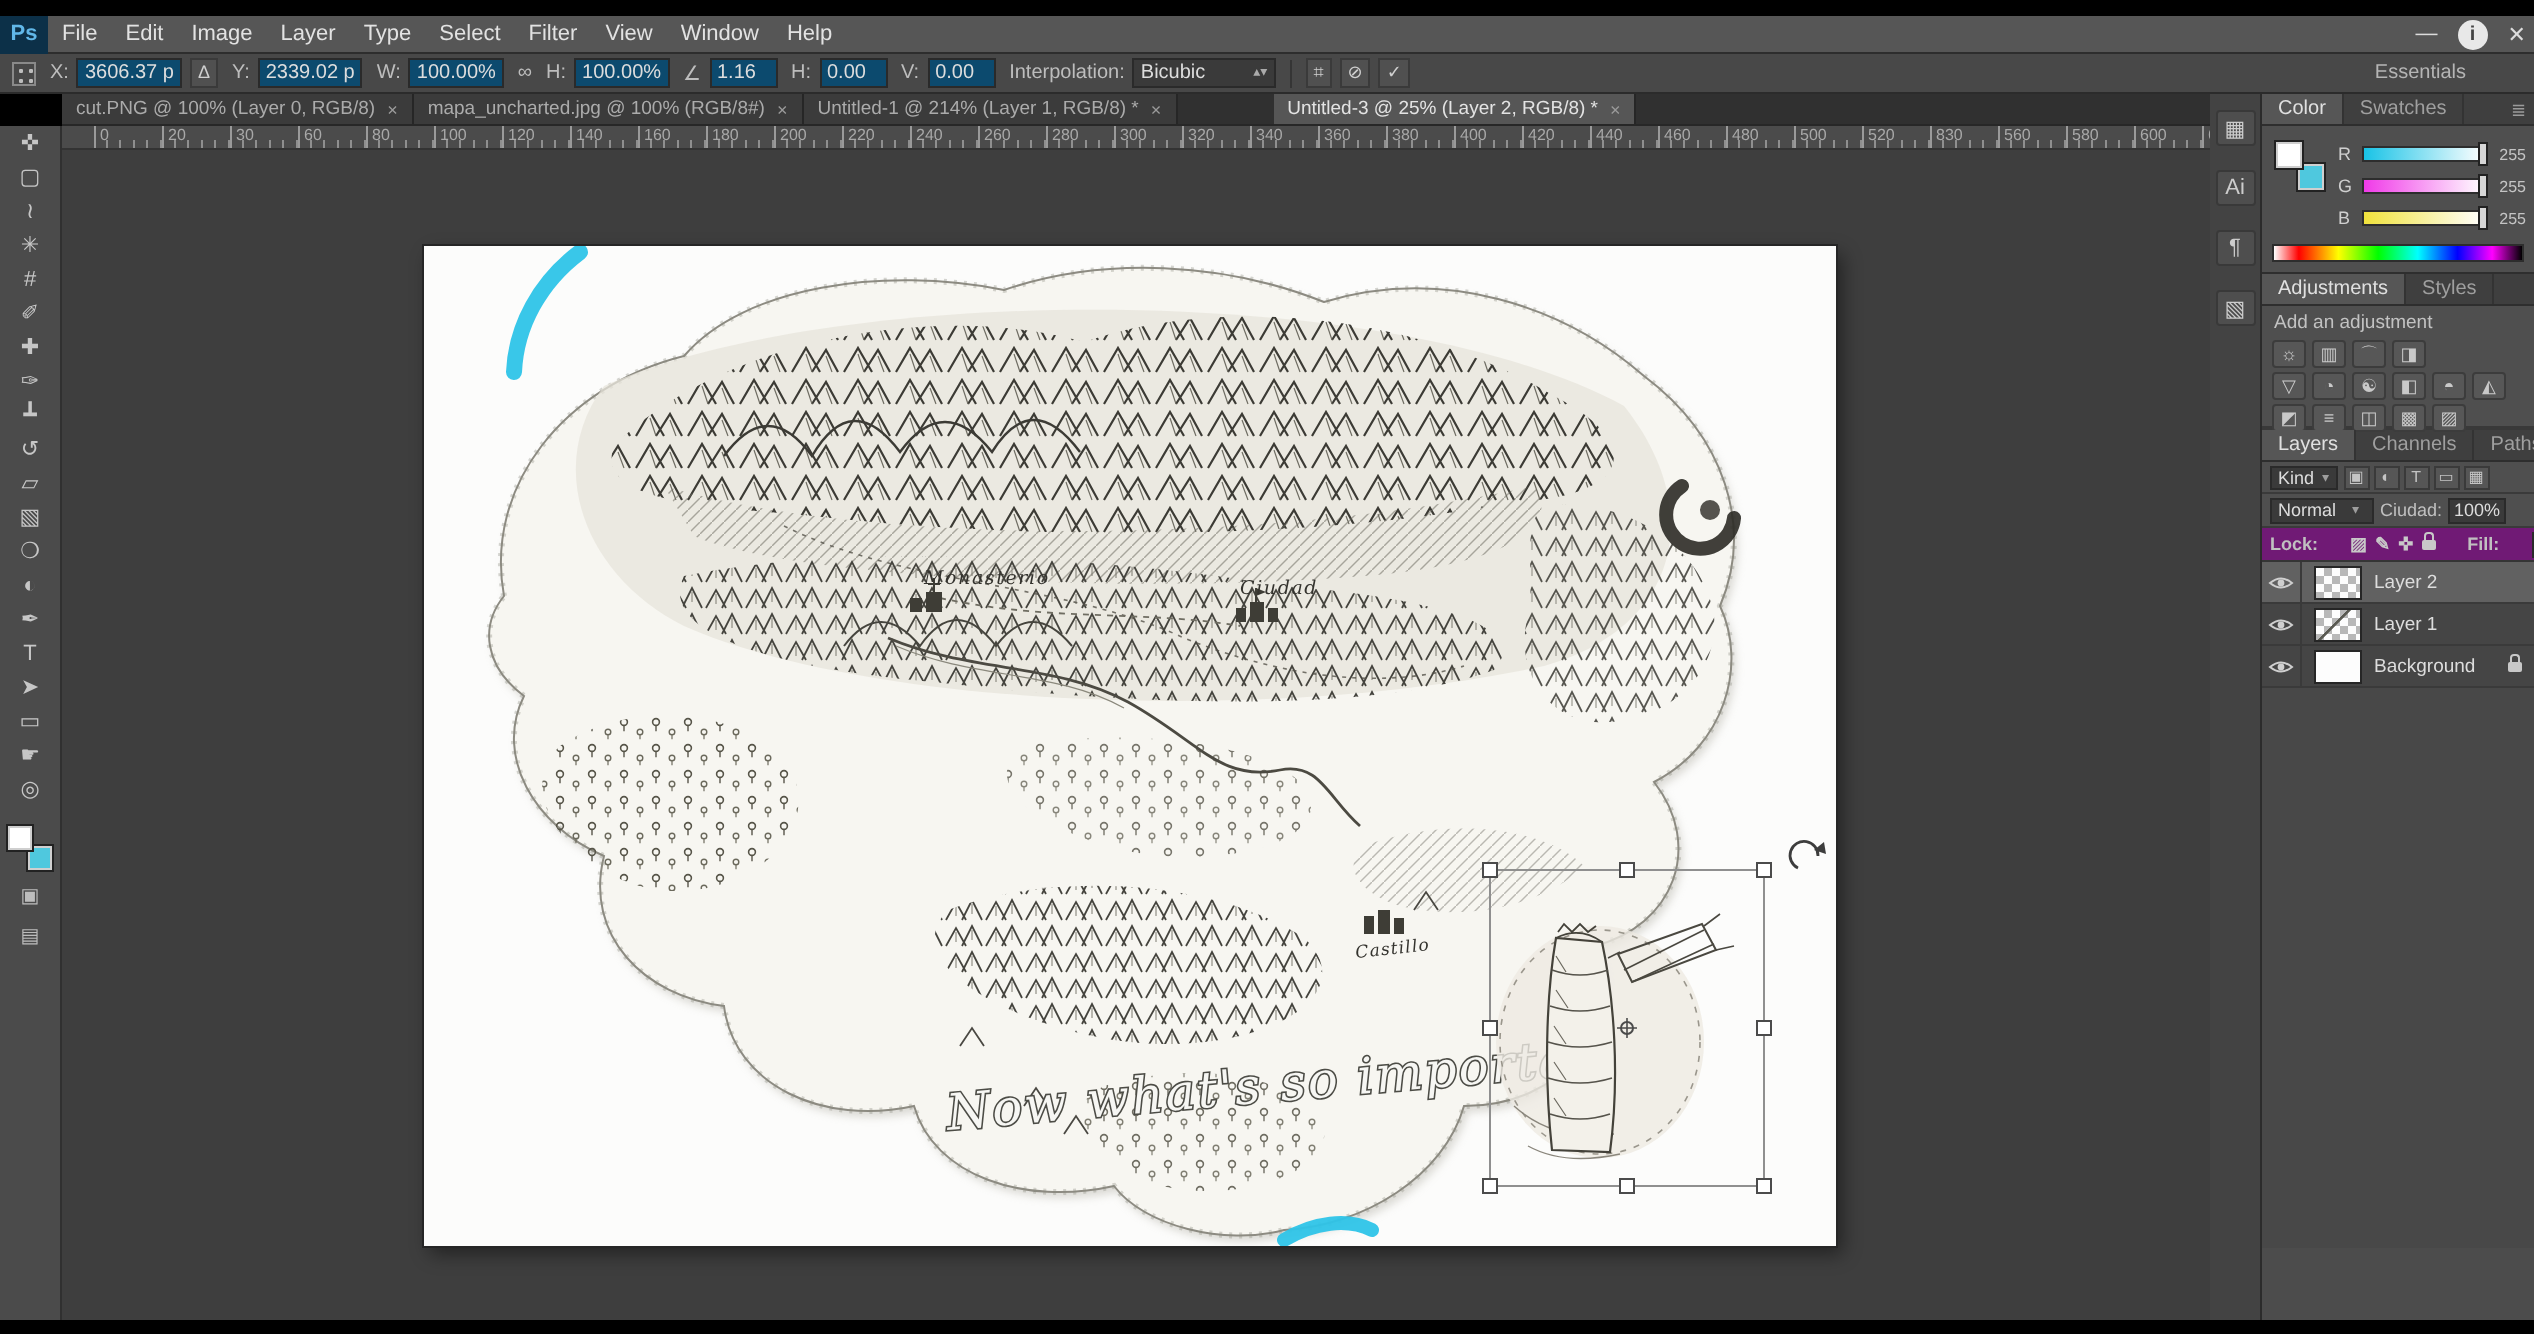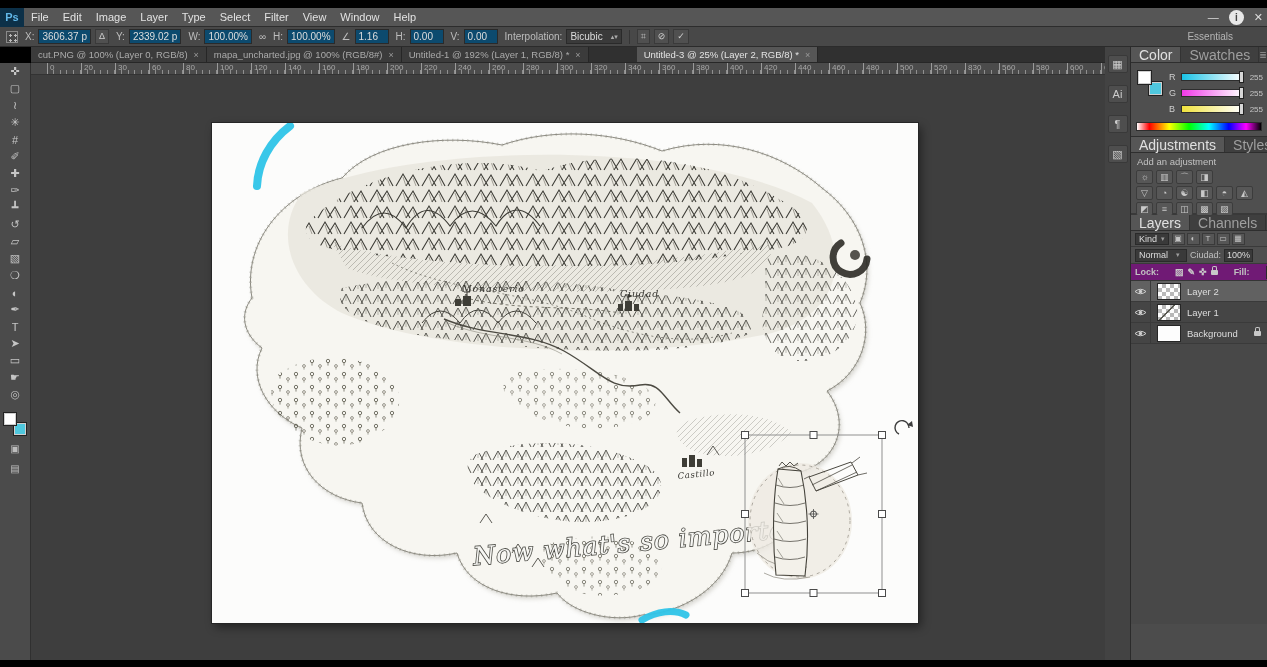--- a/index.html
+++ b/index.html
@@ -27,21 +27,21 @@
   .refpoint{width:12px;height:12px;border:1px solid #8a8a8a;background:
             radial-gradient(#bdbdbd 1px,transparent 1.2px);background-size:5px 5px;background-position:1px 1px;}
   .opt-label{color:#bdbdbd;margin-left:3px;}
   .field{background:#0c4a6e;border:1px solid #2a2a2a;color:#ddd;height:15px;line-height:13px;
          padding:0 3px;min-width:50px;}
   .field.small{min-width:34px;}
   .opt-btn{border:1px solid #3a3a3a;background:#505050;color:#d0d0d0;height:15px;line-height:13px;
            padding:0 3px;font-size:9px;}
   .opt-sep{width:1px;height:14px;background:#353535;margin:0 3px;}
   .interp-select{display:flex;align-items:center;background:#3a3a3a;border:1px solid #2a2a2a;
-                 height:15px;padding:0 3px;color:#ddd;gap:8px;}
+                 height:15px;padding:0 3px;color:#ddd;gap:24px;}
   .interp-arrows{font-size:7px;color:#aaa;line-height:7px;}
   .workspace{margin-left:auto;color:#b5b5b5;font-size:10px;padding-right:28px;}
 
   
   .tabbar{position:absolute;top:47px;left:31px;right:162px;height:16px;background:#303030;
           display:flex;align-items:stretch;border-bottom:1px solid #272727;}
   .doc-tab{display:flex;align-items:center;gap:6px;padding:0 7px;font-size:9.5px;color:#ababab;
            background:#3b3b3b;border-right:1px solid #262626;white-space:nowrap;}
   .doc-tab[data-state="active"]{background:#565656;color:#e3e3e3;margin-left:48px;}
   .tab-close{color:#9a9a9a;font-size:9px;}
@@ -77,21 +77,21 @@
   
   .dockstrip{position:absolute;top:47px;left:1105px;width:26px;bottom:7px;background:#434343;
              border-right:1px solid #2b2b2b;display:flex;flex-direction:column;align-items:center;
              padding-top:8px;gap:12px;}
   .dock-icon{width:20px;height:18px;color:#cccccc;font-size:11px;display:flex;align-items:center;
              justify-content:center;background:#4e4e4e;border:1px solid #393939;border-radius:2px;}
 
   
   .rightpanel{position:absolute;top:47px;left:1131px;width:136px;bottom:7px;background:#4c4c4c;}
   .panel-tabs{height:16px;background:#3f3f3f;display:flex;align-items:stretch;border-bottom:1px solid #2e2e2e;}
-  .panel-tab{padding:0 8px;font-size:14px;line-height:16px;color:#9f9f9f;border-right:1px solid #333;}
+  .panel-tab{padding:0 8px;font-size:10px;line-height:16px;color:#9f9f9f;border-right:1px solid #333;}
   .panel-tab[data-state="active"]{background:#565656;color:#e0e0e0;}
   .panel-menu{margin-left:auto;color:#9a9a9a;font-size:9px;line-height:16px;padding-right:4px;}
 
   
   .color-body{position:relative;height:74px;background:#4f4f4f;border-bottom:1px solid #2e2e2e;}
   .panel-chips{position:absolute;left:6px;top:7px;width:26px;height:26px;}
   .panel-chips .fg-chip{width:15px;height:15px;}
   .panel-chips .bg-chip{width:15px;height:15px;}
   .sliders{position:absolute;left:38px;top:6px;right:4px;}
   .slider-row{display:flex;align-items:center;height:16px;gap:3px;}
@@ -223,21 +223,21 @@
         <span>cut.PNG @ 100% (Layer 0, RGB/8)</span>
         <span class="tab-close">×</span>
       </div>
 
       <div class="doc-tab" data-state="inactive">
         <span>mapa_uncharted.jpg @ 100% (RGB/8#)</span>
         <span class="tab-close">×</span>
       </div>
 
       <div class="doc-tab" data-state="inactive">
-        <span>Untitled-1 @ 192% (Layer 1, RGB/8) *</span>
+        <span>Untitled-1 @ 214% (Layer 1, RGB/8) *</span>
         <span class="tab-close">×</span>
       </div>
 
       <div class="doc-tab" data-state="active">
         <span>Untitled-3 @ 25% (Layer 2, RGB/8) *</span>
         <span class="tab-close">×</span>
       </div>
 
   </div>
 

